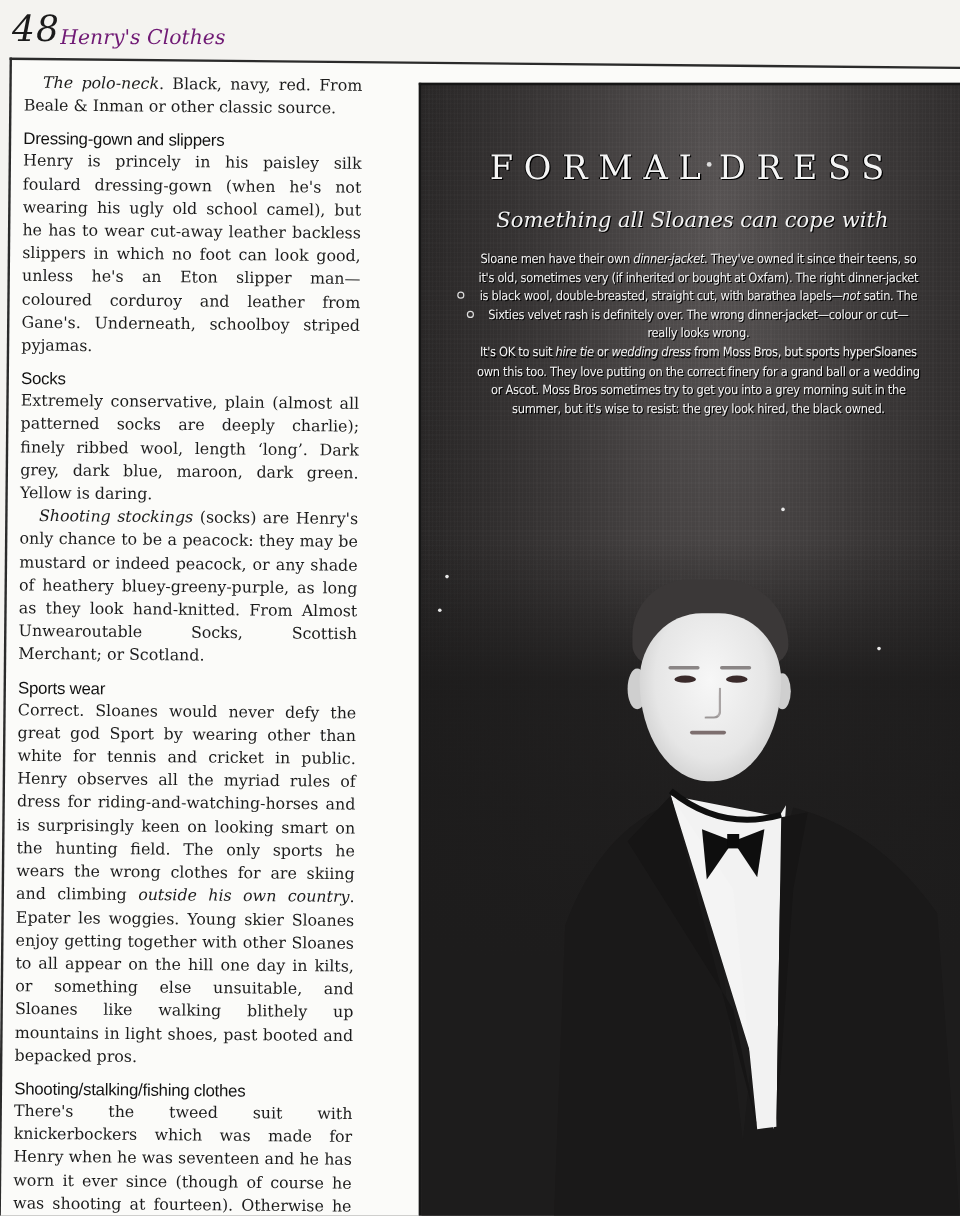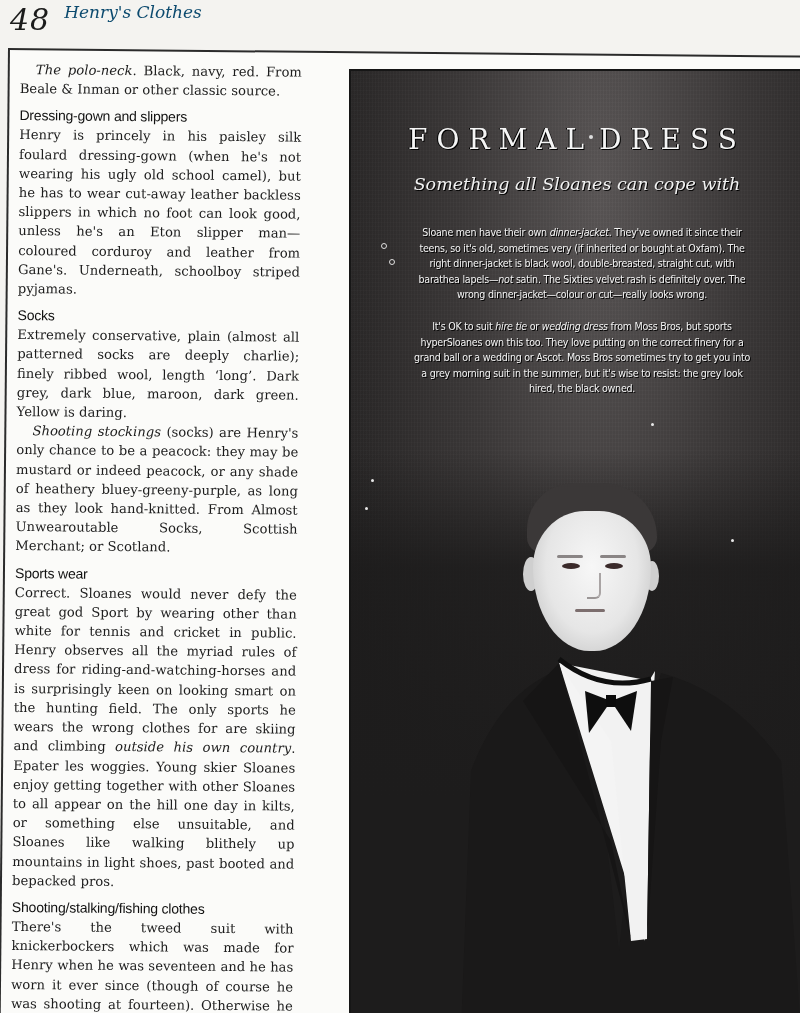--- a/index.html
+++ b/index.html
@@ -14,35 +14,34 @@
       position: relative;
       font-family: "DejaVu Serif", "Liberation Serif", serif;
       color: #1a1a1a;
     }
     .page-header {
       position: absolute;
       left: 10px;
       top: 2px;
       height: 40px;
       display: flex;
-      align-items: flex-start;
-      gap: 14px;
+      align-items: flex-end;
     }
     .page-number {
       font-family: "DejaVu Serif", serif;
       font-style: italic;
       font-size: 30px;
       color: #1b1b1b;
       letter-spacing: 1px;
     }
     .running-title {
       font-family: "DejaVu Serif", serif;
       font-style: italic;
       font-size: 17px;
-      color: #0c4a6e;
+      color: #701a75;
     }
     .frame {
       position: absolute;
       left: 8px;
       top: 48px;
       width: 820px;
       height: 990px;
       border-left: 2px solid #2b2b2b;
       border-top: 2px solid #2b2b2b;
       transform: rotate(0.55deg);
@@ -150,21 +149,21 @@
       width: 370px;
       top: 138px;
       text-align: center;
       font-family: "DejaVu Sans Condensed", "DejaVu Sans", "Liberation Sans", sans-serif;
       font-size: 10.6px;
       line-height: 15.6px;
       color: #f4f4f4;
       text-shadow: 1px 1px 0 #000;
       letter-spacing: -0.25px;
     }
-    .formal-body p { margin: 16px; }
+    .formal-body p { margin: 0; }
     .bullet {
       position: absolute;
       width: 4px; height: 4px;
       border: 1px solid #ddd;
       border-radius: 50%;
     }
     .speck {
       position: absolute;
       width: 3px; height: 3px;
       background: #e8e8e8;

